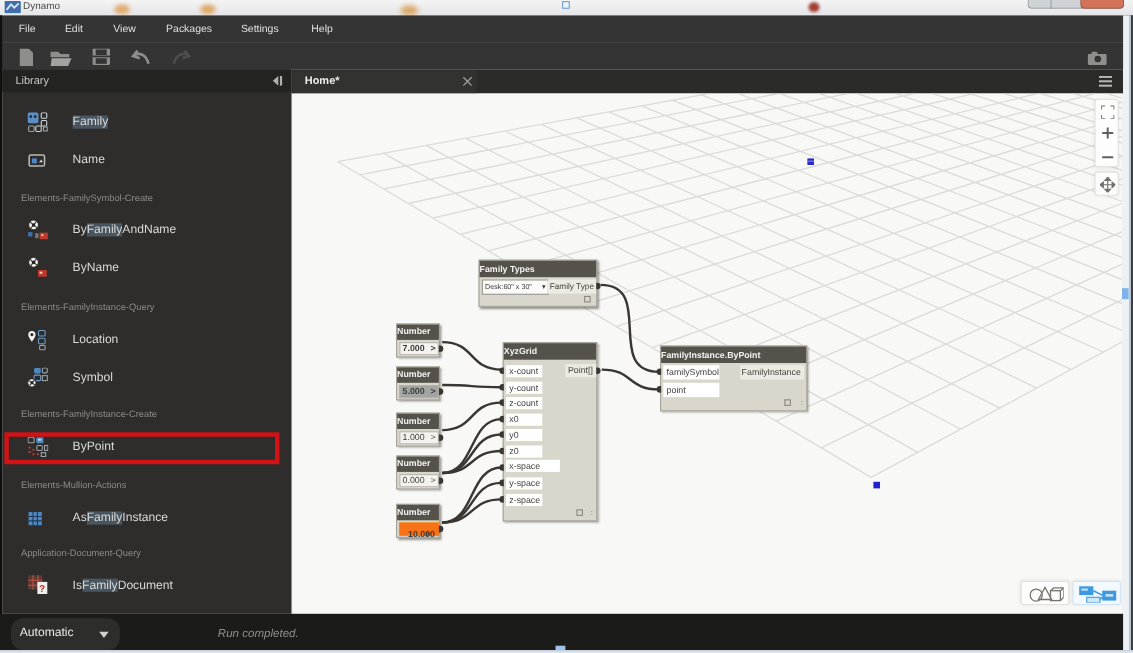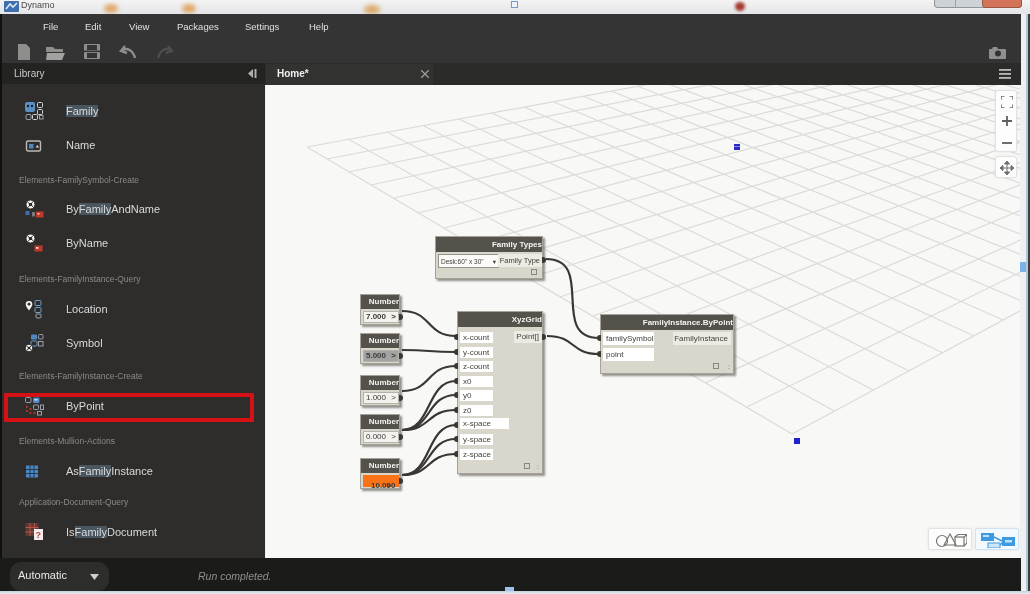--- a/index.html
+++ b/index.html
@@ -4,21 +4,21 @@
 html,body { width:1030px; height:594px; overflow:hidden; font-family:"Liberation Sans",sans-serif; }
 body { position:relative; background:#f0f0f0; }
 .abs { position:absolute; }
 
 
 #titlebar { left:0; top:0; width:1030px; height:14px; background:linear-gradient(#f4f4f4,#e4e5e7); }
 #titletext { left:21px; top:0px; font-size:9px; color:#4a4a4a; }
 #winbtns { right:8px; top:0; width:88px; height:8px; background:#cfd3d6; border:1px solid #8e959b; border-top:none; border-radius:0 0 4px 4px; }
 #winclose { right:8px; top:0; width:40px; height:8px; background:#d3745a; border:1px solid #9b5540; border-top:none; border-radius:0 0 4px 4px; }
 #menubar { left:0; top:14px; width:1030px; height:25px; background:#343434; }
-.menu { position:absolute; top:7px; font-size:9.5px; color:#e0e0e0;margin-left:26px; }
+.menu { position:absolute; top:7px; font-size:9.5px; color:#e0e0e0; }
 #toolbar { left:0; top:39px; width:1030px; height:24px; background:#343434; }
 #leftedge { left:0; top:14px; width:2px; height:577px; background:#101010; }
 
 
 #libpanel { left:2px; top:63px; width:263px; height:495px; background:#2e2d2c; }
 #libheader { left:0; top:0; width:263px; height:21px; background:#232322; color:#c8c8c8; font-size:10px; }
 #libheader span { position:absolute; left:12px; top:5px; }
 #searchrow { left:0; top:21px; width:263px; height:21px; background:#3c3b3a; }
 #searchrow .q { position:absolute; left:26px; top:3px; font-size:11px; color:#f2f2f2; }
 .item { position:absolute; left:64px; font-size:11px; color:#dadada; }
@@ -27,21 +27,21 @@
 .icon { position:absolute; left:23px; width:19px; height:19px; }
 #redbox { left:2px; top:330px; width:250px; height:29px; border:4px solid #d41216; }
 
 
 #tabbar { left:265px; top:63px; width:756px; height:22px; background:#2b2b2a; }
 #tab { position:absolute; left:1px; top:1px; width:167px; height:21px; background:#323231; color:#efefef; font-size:10px; font-weight:bold; }
 #canvas { left:266px; top:85px; width:754px; height:473px; background:#f8f8f7; overflow:hidden; }
 
 
 .node { position:absolute; background:#d9d6cc; border:1px solid #a5a299; box-shadow:1.5px 1.5px 2px rgba(60,58,50,.55); }
-.nhead { position:absolute; left:0; top:0; right:0; height:15px; background:#55514b; color:#f5f4f2; font-weight:bold; font-size:8px; text-align:right; line-height:15px; }
+.nhead { position:absolute; left:0; top:0; right:0; height:15px; background:#55514b; color:#f5f4f2; font-weight:bold; font-size:8px; text-align:left; line-height:15px; }
 .port { position:absolute; background:#ffffff; color:#44423c; font-size:8px; line-height:11px; padding-left:3px; white-space:nowrap; overflow:hidden; }
 .oport { position:absolute; background:#ecebe3; color:#44423c; font-size:8px; line-height:11px; text-align:right; padding-right:3px; white-space:nowrap; overflow:hidden; }
 .nub { position:absolute; background:#3a3733; }
 .psq { position:absolute; width:6px; height:6px; border:1px solid #8a877e; }
 .pcol { position:absolute; color:#6a675f; font-size:7px; }
 
 
 .ctlbox { position:absolute; background:#fdfdfd; border:1px solid #e2e2e0; border-radius:3px; box-shadow:0 0 3px rgba(0,0,0,.08); }
 
 

